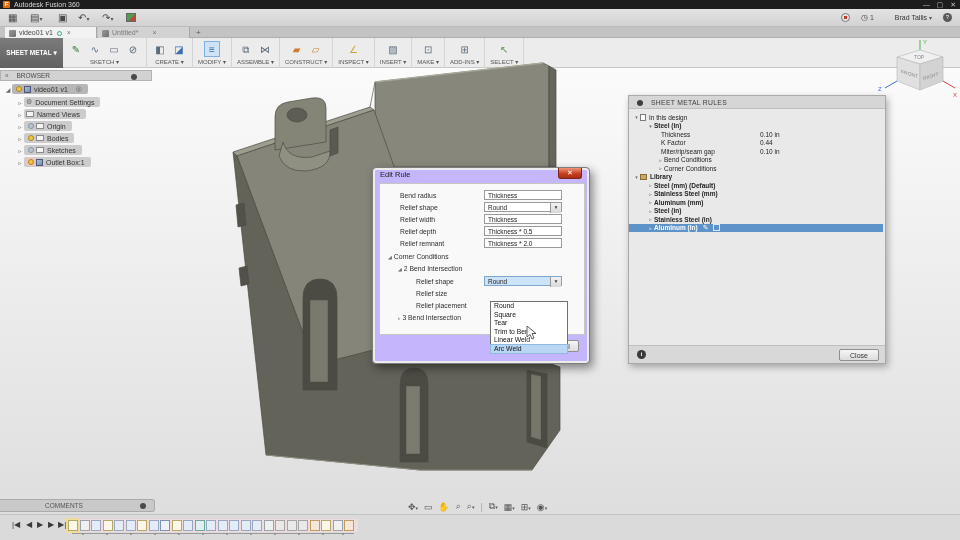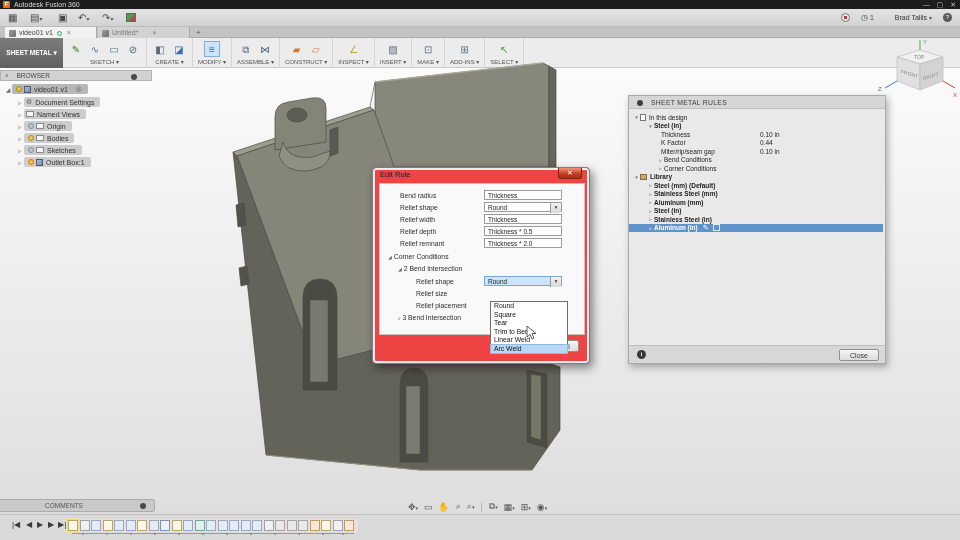--- a/index.html
+++ b/index.html
@@ -48,21 +48,21 @@
   .bulb { display:inline-block; width:6px; height:6px; border-radius:50%; margin:0 2px; }
   .bulb.on { background:#f3c73f; border:1px solid #a8871f; }
   .bulb.off { background:#b9c4cf; border:1px solid #8494a3; }
   .folder { display:inline-block; width:8px; height:6px; background:#f4f4f4; border:1px solid #8a8a8a; margin-right:3px; }
   .compcube { display:inline-block; width:7px; height:7px; background:linear-gradient(135deg,#a9c0da,#6e8fb4); border:1px solid #557; margin-right:3px; }
 
   
   svg text { font-family:"Liberation Sans", sans-serif; }
 
   
-  .dialog { left:372px; top:167px; width:218px; height:197px; background:#ef4444; border:1px solid #7e7e7e; border-radius:4px; box-shadow:3px 4px 10px rgba(0,0,0,.45), inset 0 0 0 2px #ececec;text-decoration:underline; }
+  .dialog { left:372px; top:167px; width:218px; height:197px; background:#c4b5fd; border:1px solid #7e7e7e; border-radius:4px; box-shadow:3px 4px 10px rgba(0,0,0,.45), inset 0 0 0 2px #ececec;text-decoration:underline; }
   .dtitle { left:7px; top:2px; font-size:7.5px; color:#1c1c1c; }
   .dclose { right:7px; top:0; width:24px; height:11px; background:linear-gradient(#ef9377,#c33c1e 60%,#a92f14); border:1px solid #7e2410; border-top:none; border-radius:0 0 3px 3px; color:#fff; font-size:7px; text-align:center; line-height:10px; }
   .dbody { left:6px; top:15px; width:206px; height:152px; background:#f9f9f9; border:1px solid #c6c6c6; }
   .dlabel { font-size:6.8px; color:#2e2e2e; }
   .dinput { width:78px; height:10px; background:#fff; border:1px solid #9a9a9a; font-size:6.5px; color:#222; line-height:9px; padding-left:3px; }
   .combo { display:flex; }
   .combo .arrbox { width:11px; height:10px; border-left:1px solid #9a9a9a; background:linear-gradient(#f2f2f2,#d8d8d8); text-align:center; font-size:5px; line-height:9px; color:#444; }
   .combo.open { background:#cde3f7; border-color:#7da7cd; }
   .ddlist { left:110px; top:117px; width:78px; background:#fff; border:1px solid #6e6e6e; z-index:5; }
   .dditem { height:8.5px; font-size:6.8px; line-height:8.5px; padding-left:3px; color:#111; }

